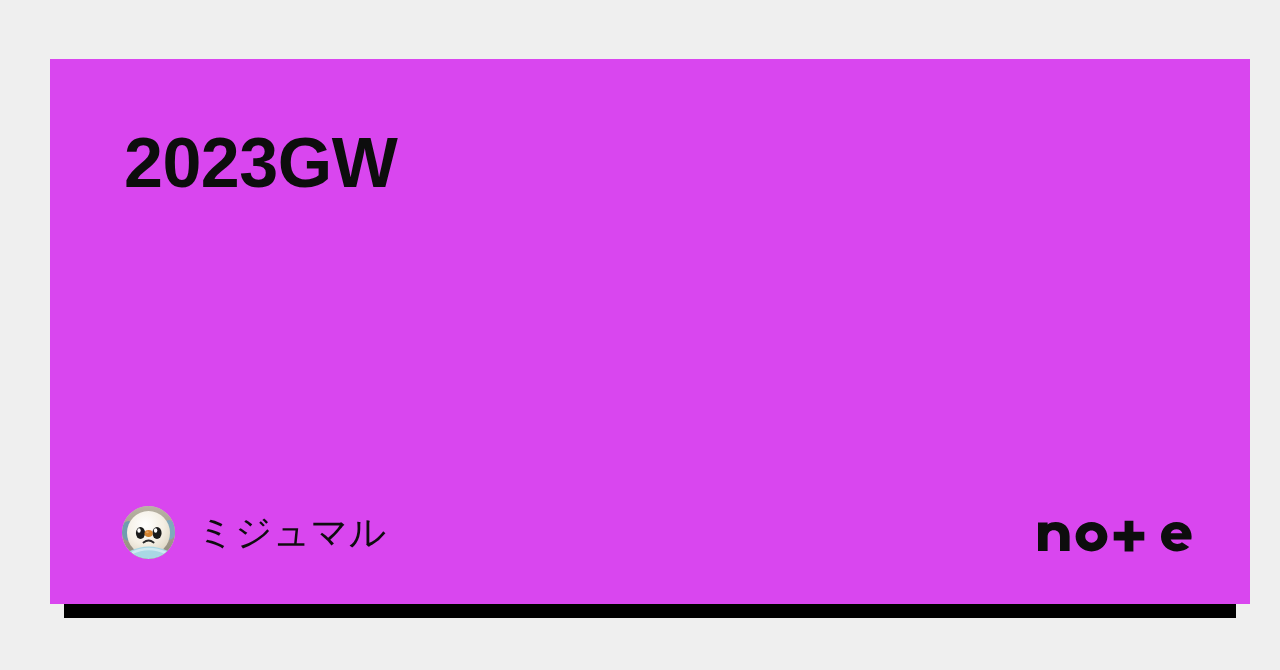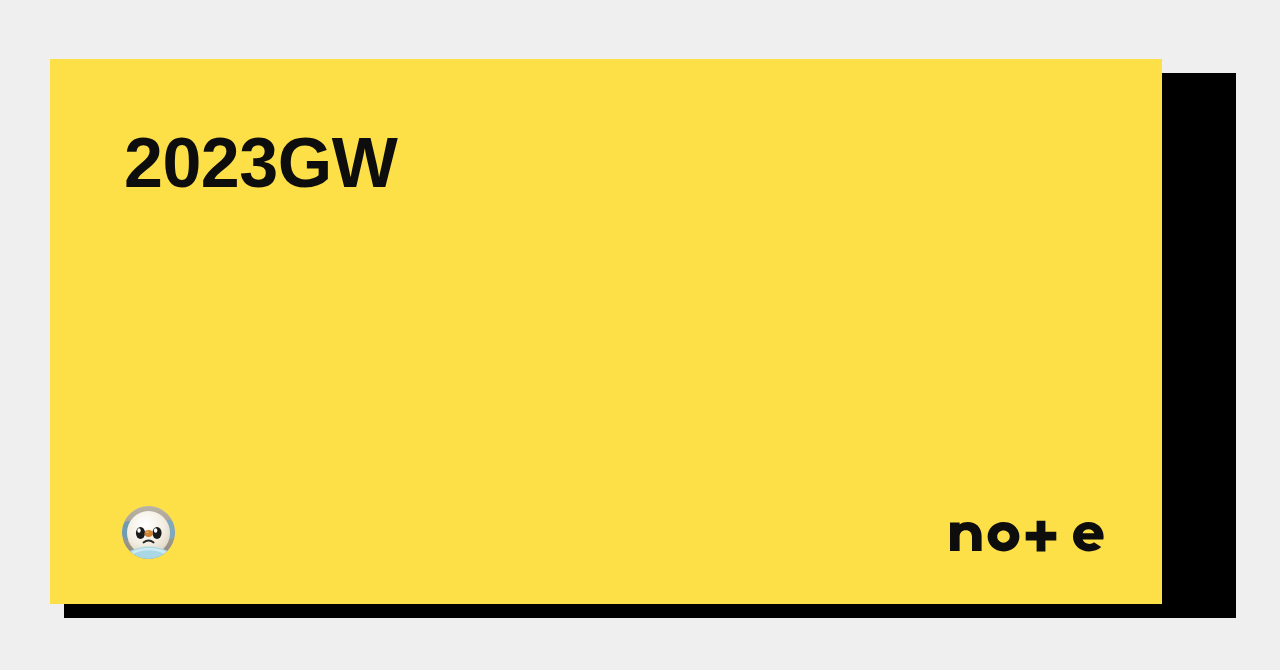--- a/index.html
+++ b/index.html
@@ -13,23 +13,23 @@
     font-family: "Liberation Sans", "DejaVu Sans", sans-serif;
     overflow: hidden;
     position: relative;
   }
 
   
   #ogp-card {
     position: absolute;
     left: 50px;
     top: 59px;
-    width: 1112px;
+    width: 1200px;
     height: 545px;
-    background: #fde047;
+    background: #d946ef;
     box-sizing: border-box;
   }
   
   #card-shadow {
     position: absolute;
     left: 64px;
     top: 73px;
     width: 1172px;
     height: 545px;
     background: #000000;
@@ -155,20 +155,21 @@
             <ellipse cx="33.6" cy="24.5" rx="1.7" ry="2.2" fill="#ffffff"></ellipse>
 
             <ellipse cx="26.6" cy="27.5" rx="4.1" ry="3.4" fill="#d2822f"></ellipse>
             <ellipse cx="25.4" cy="26.3" rx="1.4" ry="1" fill="#e7a45e"></ellipse>
 
             <path d="M21.5 36.5 Q26.6 32.6 31.6 36.5" stroke="#2a2a2a" stroke-width="1.9" fill="none" stroke-linecap="round"></path>
           </g>
         </svg>
       </span>
 
+      <span id="author-name">ミジュマル</span>
     </div>
 
     <div id="note-logo">
       <svg width="160" height="40" viewBox="0 0 160 40" xmlns="http://www.w3.org/2000/svg" aria-hidden="true">
         <g fill="#0d0d0d">
 
           <path d="M0 39 L0 10.5 L9.6 10.5 L9.6 12.4
                    C12 10.8 14.6 10 17.6 10
                    C26.3 10 31.6 15.6 31.6 24.2
                    L31.6 39 L22 39 L22 25

